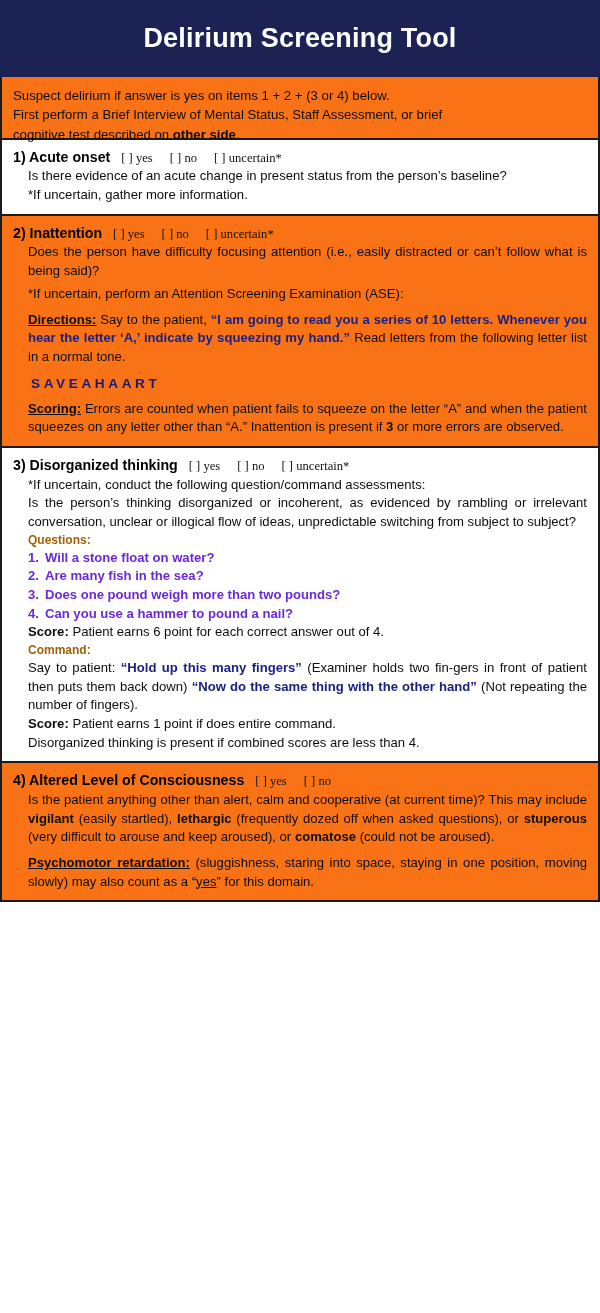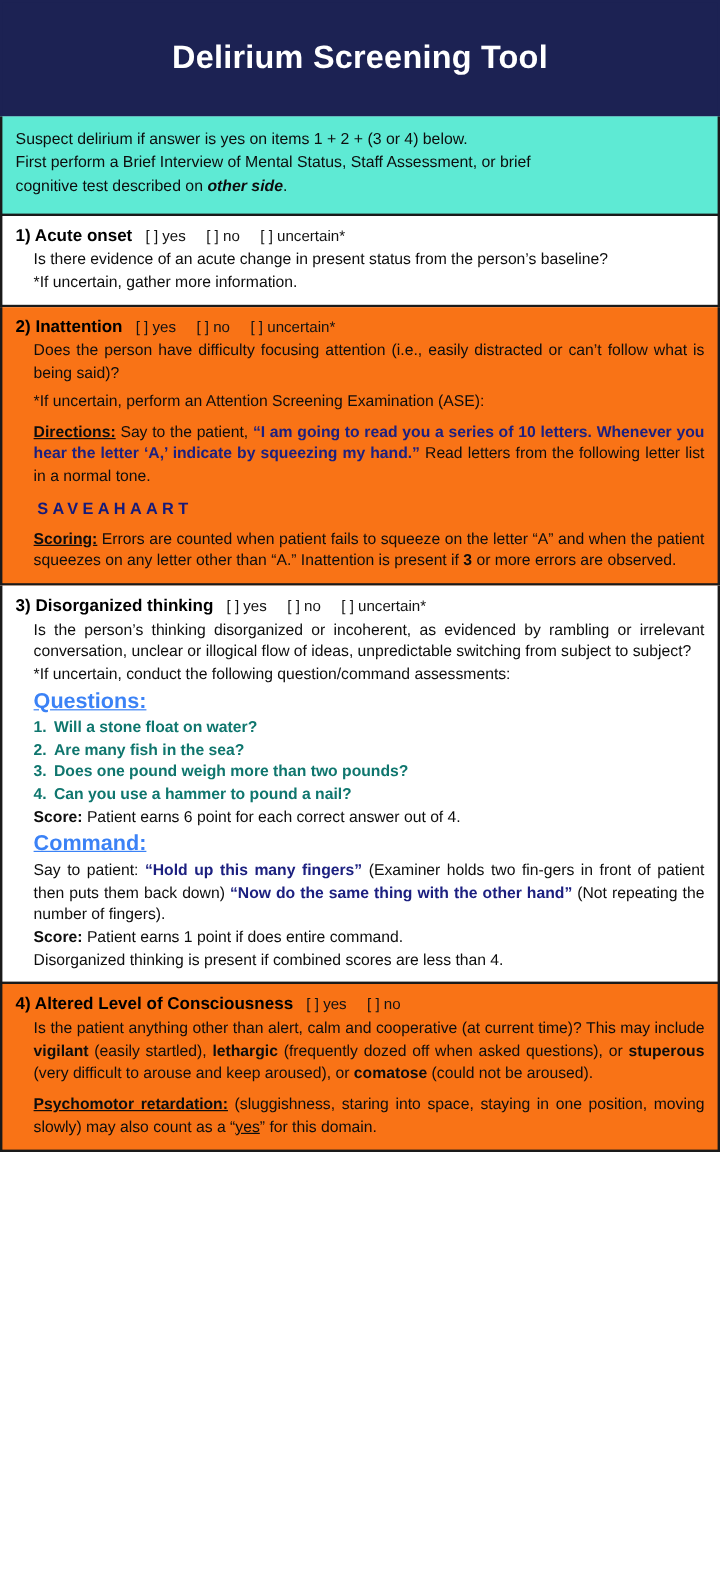--- a/index.html
+++ b/index.html
@@ -18,52 +18,51 @@
     height: 1313px;
     box-sizing: border-box;
     position: relative;
     overflow: hidden;
     background: #ffffff;
   }
 
   
   .title-banner {
     background: #1c2253;
-    height: 97px;
+    height: 77px;
     display: flex;
     align-items: center;
     justify-content: center;
     box-sizing: border-box;
     border: 2px solid #1c2253;
   }
   .title-banner .title-text {
     color: #ffffff;
     font-size: 27px;
     font-weight: bold;
     letter-spacing: 0.2px;
   }
 
   
   .intro-band {
-    background: #5eead4;
+    background: #f97316;
     border: 2px solid #1a1a1a;
     border-top: none;
     box-sizing: border-box;
     padding: 9px 11px 10px 11px;
-    height: 83px;
+    height: 63px;
   }
   .intro-line {
     font-size: 13.2px;
     color: #0d0d0d;
     line-height: 1.47;
     white-space: nowrap;
   }
   .intro-line .emph {
     font-weight: bold;
-    font-style: italic;
   }
 
   
   .item-box {
     border: 2px solid #1a1a1a;
     border-top: none;
     box-sizing: border-box;
     padding: 8px 11px 9px 11px;
   }
   .item-box.white { background: #ffffff; }
@@ -75,20 +74,21 @@
     font-weight: bold;
     white-space: nowrap;
     line-height: 1.3;
     margin-bottom: 1px;
   }
   .item-head .num { font-weight: bold; }
   .item-head .opts {
     font-weight: normal;
     font-size: 12.6px;
     color: #121212;
+    font-family: Liberation Serif, serif;
   }
   .item-head .opts .gap { display: inline-block; width: 17px; }
   .item-head .lead-gap { display: inline-block; width: 11px; }
 
   .body-text {
     font-size: 13.1px;
     color: #0d0d0d;
     line-height: 1.43;
     padding-left: 15px;
     text-align: justify;
@@ -108,31 +108,30 @@
     line-height: 1.4;
   }
 
   .q-list {
     padding-left: 15px;
     margin: 0;
   }
   .q-item {
     font-size: 13.1px;
     font-weight: bold;
-    color: #0f766e;
+    color: #6d28d9;
     line-height: 1.42;
     white-space: nowrap;
   }
   .q-item .qn { display: inline-block; min-width: 17px; }
 
   .sub-label {
-    font-size: 18px;
+    font-size: 12px;
     font-weight: bold;
-    color: #3b82f6;
-    text-decoration: underline;
+    color: #a16207;
     padding-left: 15px;
     line-height: 1.42;
   }
   .inline-label-nou {
     font-weight: bold;
     color: #0d0d0d;
     margin-top: 14px;
   }
 </style>
 </head>
@@ -164,22 +163,22 @@
     <div class="spacer-sm"></div>
     <div class="body-text"><span class="u b">Directions:</span><span> Say to the patient, </span><span class="navy">“I am going to read you a series of 10 letters.  Whenever you hear the letter ‘A,’ indicate by squeezing my hand.”</span><span>  Read letters from the following letter list in a normal tone.</span></div>
     <div class="spacer-sm"></div>
     <div class="letters-line">SAVEAHAART</div>
     <div class="spacer-sm"></div>
     <div class="body-text"><span class="u b">Scoring:</span><span>  Errors are counted when patient fails to squeeze on the letter “A” and when the patient squeezes on any letter other than “A.” Inattention is present if </span><span class="b">3</span><span> or more errors are observed.</span></div>
   </div>
 
   <div class="item-box white">
     <div class="item-head"><span class="num">3)</span> <span>Disorganized thinking</span><span class="lead-gap"></span><span class="opts"><span>[ ] yes</span><span class="gap"></span><span>[ ] no</span><span class="gap"></span><span>[ ] uncertain*</span></span></div>
+    <div class="body-text">*If uncertain, conduct the following question/command assessments:</div>
     <div class="body-text">Is the person’s thinking disorganized or incoherent, as evidenced by rambling or irrelevant conversation, unclear or illogical flow of ideas, unpredictable switching from subject to subject?</div>
-    <div class="body-text">*If uncertain, conduct the following question/command assessments:</div>
     <div class="sub-label">Questions:</div>
     <div class="q-list">
       <div class="q-item"><span class="qn">1.</span><span>Will a stone float on water?</span></div>
       <div class="q-item"><span class="qn">2.</span><span>Are many fish in the sea?</span></div>
       <div class="q-item"><span class="qn">3.</span><span>Does one pound weigh more than two pounds?</span></div>
       <div class="q-item"><span class="qn">4.</span><span>Can you use a hammer to pound a nail?</span></div>
     </div>
     <div class="body-text"><span class="inline-label-nou">Score:</span><span>  Patient earns 6 point for each correct answer out of 4.</span></div>
     <div class="sub-label">Command:</div>
     <div class="body-text"><span>Say to patient:  </span><span class="navy">“Hold up this many fingers”</span><span> (Examiner holds two    fin-gers in front of patient then puts them back down) </span><span class="navy">“Now do the same thing with the other hand”</span><span> (Not repeating the number of fingers).</span></div>

